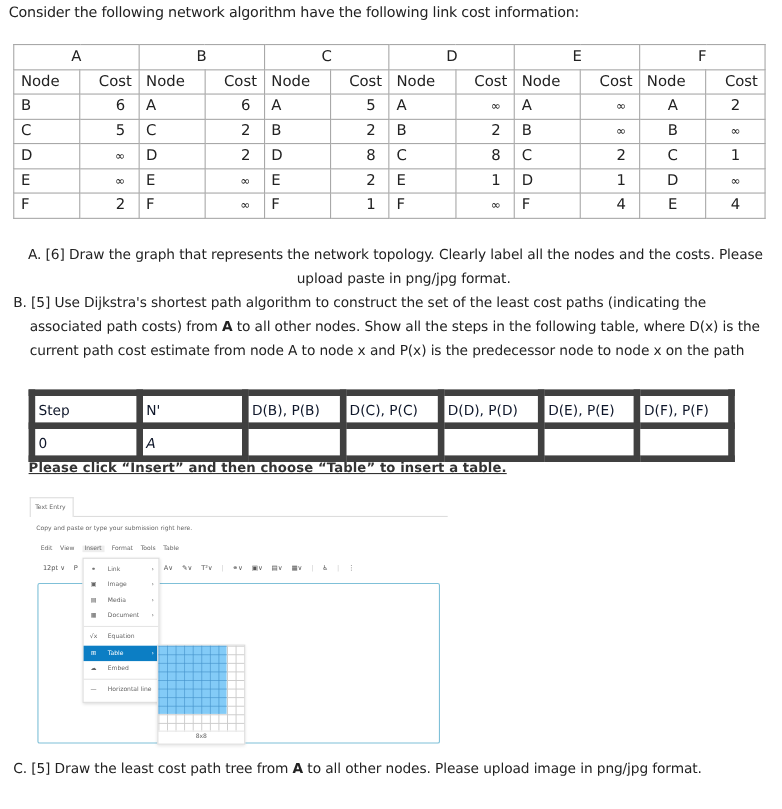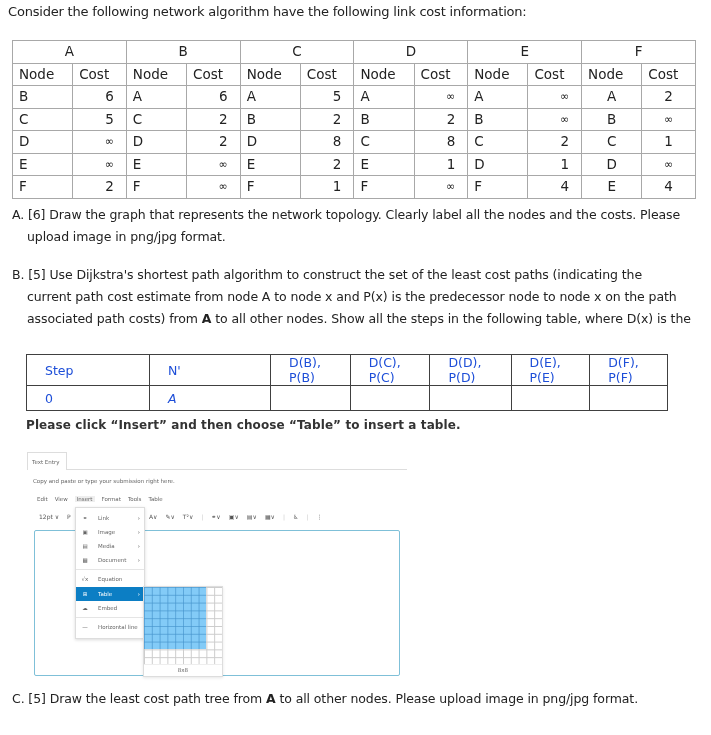--- a/index.html
+++ b/index.html
@@ -4,36 +4,36 @@
 <style>
   html, body { margin: 0; padding: 0; background: #ffffff; }
   body { width: 711px; height: 735px; position: relative; overflow: hidden; font-family: "DejaVu Sans", sans-serif; color: #222; }
   .abs { position: absolute; }
   .title { left: 8px; top: 4px; font-size: 13px; color: #222; letter-spacing: -0.2px; }
 
   table.cost { position: absolute; left: 12px; top: 40px; border-collapse: collapse; width: 684px; font-size: 13.5px; }
   table.cost td { border: 1px solid #a8a8a8; height: 21.5px; padding: 0 6px; color: #222; line-height: 21px; }
   table.cost tr.group td { text-align: center; }
   table.cost tr.hdr td.node { text-align: left; }
-  table.cost tr.hdr td.cost { }
+  table.cost tr.hdr td.cost { text-align: right; }
   table.cost td.n { text-align: left; }
   table.cost td.c { text-align: right; padding-right: 12px; }
   table.cost td.fn { text-align: center; }
   table.cost td.fc { text-align: center; }
   table.cost tr.last td { border-top: 1.5px solid #444; }
   .inf { font-size: 11px; color: #555; }
 
   .q { position: absolute; left: 12px; font-size: 12.5px; line-height: 22px; color: #222; width: 695px; letter-spacing: -0.1px; }
   .q .ind { padding-left: 15px; display: block; }
   .q b { font-weight: bold; }
 
   table.dij { position: absolute; left: 26px; top: 354px; border-collapse: collapse; width: 642px; font-size: 12.5px; }
-  table.dij td { border: 1px solid #404040; height: 24px; padding: 0 18px; vertical-align: middle; color: #1d4ed8; }
-
-  .note { position: absolute; left: 26px; top: 418px; font-size: 12px; font-weight: bold; color: #333; letter-spacing: 0.1px; }
+  table.dij td { border: 6px solid #404040; height: 24px; padding: 0 3px; vertical-align: middle; color: #0f172a; }
+
+  .note { position: absolute; left: 26px; top: 418px; font-size: 12px; font-weight: bold; color: #333; letter-spacing: 0.1px; text-decoration: underline; }
 
   
   .ed { position: absolute; left: 25px; top: 450px; width: 390px; height: 235px; font-size: 5.5px; color: #666; }
   .ed .tab { position: absolute; left: 2px; top: 2px; width: 40px; height: 18px; border: 1px solid #ddd; border-bottom: none; background: #fff; line-height: 18px; padding-left: 4px; box-sizing: border-box; }
   .ed .tabline { position: absolute; left: 42px; top: 19px; width: 340px; height: 1px; background: #ddd; }
   .ed .hint { position: absolute; left: 8px; top: 28px; }
   .ed .menubar { position: absolute; left: 12px; top: 46px; display: flex; gap: 7px; }
   .ed .menubar span.active { background: #eee; padding: 0 2px; }
   .ed .toolbar { position: absolute; left: 14px; top: 63px; display: flex; gap: 8px; font-size: 6px; color: #555; }
   .ed .area { position: absolute; left: 9px; top: 80px; width: 366px; height: 146px; border: 1.5px solid #7fc0d8; border-radius: 2px; box-sizing: border-box; }
@@ -150,29 +150,29 @@
         <td class="n">F</td>
         <td class="c inf">∞</td>
         <td class="n">F</td>
         <td class="c">4</td>
         <td class="fn">E</td>
         <td class="fc">4</td>
       </tr>
     </tbody>
 </table>
 
-<div class="q" style="top:204px;">
+<div class="q" style="top:220px;text-align:center;">
   <span>A. [6] Draw the graph that represents the network topology. Clearly label all the nodes and the costs. Please</span>
-  <span class="ind">upload image in png/jpg format.</span>
+  <span class="ind">upload paste in png/jpg format.</span>
 </div>
 
 <div class="q" style="top:264px;">
   <span>B. [5] Use Dijkstra's shortest path algorithm to construct the set of the least cost paths (indicating the</span>
+  <span class="ind"><span>associated path costs) from </span><b>A</b><span> to all other nodes. Show all the steps in the following table, where D(x) is the</span></span>
   <span class="ind">current path cost estimate from node A to node x and P(x) is the predecessor node to node x on the path</span>
-  <span class="ind"><span>associated path costs) from </span><b>A</b><span> to all other nodes. Show all the steps in the following table, where D(x) is the</span></span>
 </div>
 
 <table class="dij">
   <tbody>
       <tr>
     <td style="width:86px">Step</td>
     <td style="width:84px">N'</td>
     <td>D(B), P(B)</td>
     <td>D(C), P(C)</td>
     <td>D(D), P(D)</td>

